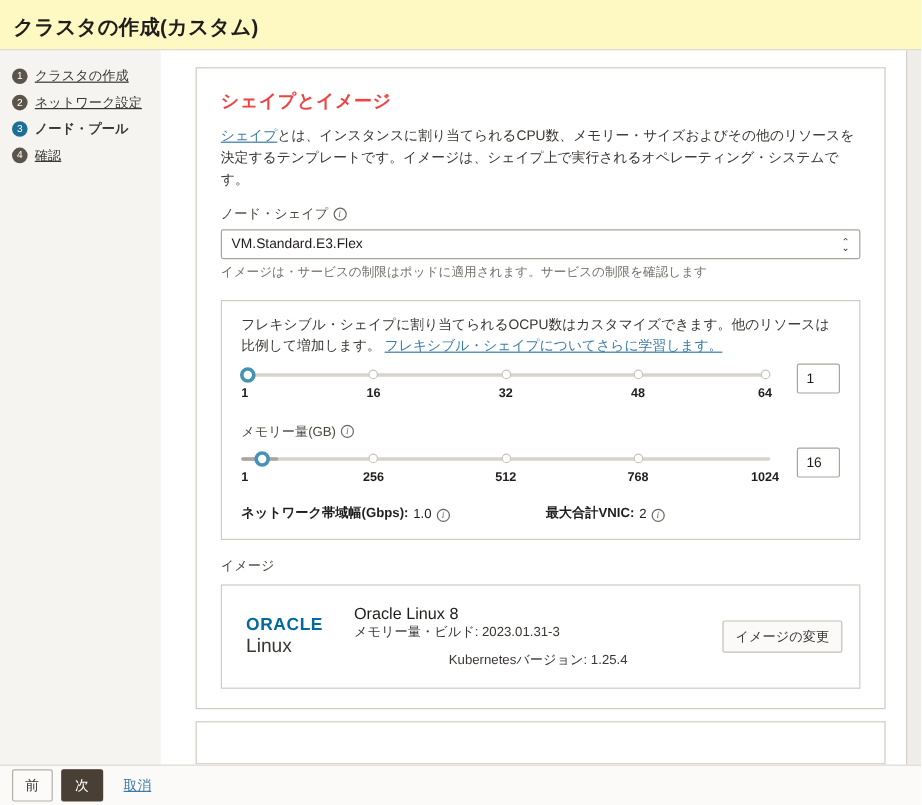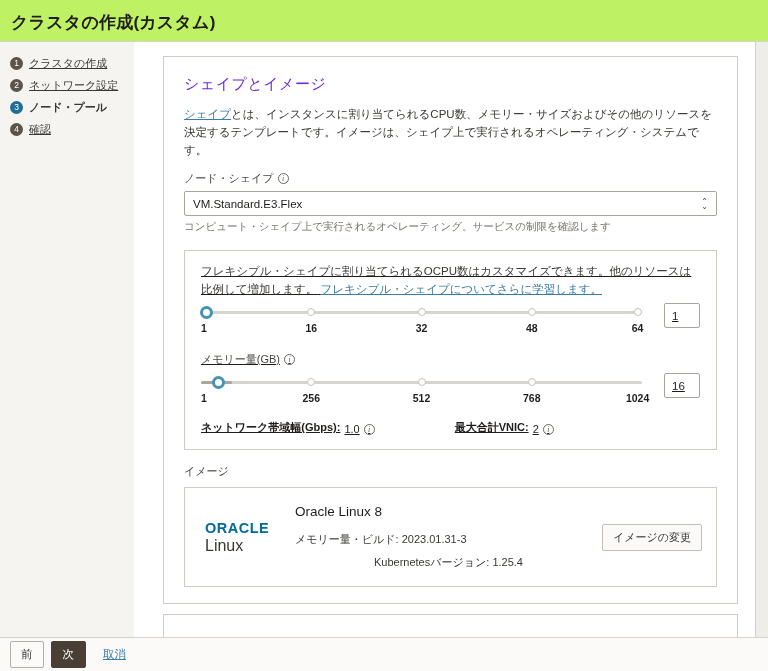--- a/index.html
+++ b/index.html
@@ -1,56 +1,56 @@
 <!DOCTYPE html>
 <html lang="ja"><head>
 <meta charset="utf-8">
 <style>
   * { margin:0; padding:0; box-sizing:border-box; }
   html,body { font-family:"Liberation Sans","DejaVu Sans",sans-serif; }
   .page { width:768px; height:671px; background:#fff; position:relative; overflow:hidden;
           color:#201e1c; }
 
   
-  .header { height:41px; padding:11px 16px 0 11px; background:#bef264; }
+  .header { height:41px; padding:11px 16px 0 11px; background:#fef9c3; }
   .page-title { font-size:17px; font-weight:700; color:#201e1c; letter-spacing:.2px; }
 
   
   .body { display:flex; height:596px; border-top:1px solid #d5d1ca; box-shadow:0 1px 0 #eceae6 inset; }
 
   .sidebar { width:134px; background:#f5f4f1; padding:14px 8px 0 10px; flex:none; }
   .step { display:flex; align-items:center; margin-bottom:7px; }
   .step-circle { width:13px; height:13px; border-radius:50%; background:#5b544b; color:#fff;
                  font-size:8.5px; line-height:13px; text-align:center; flex:none; margin-right:6px; }
   .step.current .step-circle { background:#1e6f96; }
   .step-label { font-size:11px; color:#3a3733; text-decoration:underline; cursor:pointer; }
   .step.current .step-label { font-weight:700; text-decoration:none; cursor:default; }
 
   .main { flex:1; background:#fff; padding:14px 17px 0 29px; overflow:hidden; }
   .gutter { width:13px; flex:none; background:#efedea; border-left:1px solid #d5d1ca; }
 
   .card { border:1px solid #d0ccc5; background:#fff; padding:18px 20px 16px 20px; }
   .card + .card { margin-top:10px; }
-  .card-title { font-size:15px; font-weight:400; color:#6d28d9; margin-bottom:12px; letter-spacing:.5px; }
+  .card-title { font-size:15px; font-weight:700; color:#ef4444; margin-bottom:12px; letter-spacing:.5px; }
 
   .para { font-size:11.5px; line-height:1.55; color:#3a3733; margin-bottom:12px; }
   a.link { color:#3a7ca5; text-decoration:underline; cursor:pointer; }
 
   .field-label { font-size:11px; color:#4a463f; margin-bottom:5px; display:flex; align-items:center; gap:4px; }
   .info-icon { display:inline-block; width:11px; height:11px; border:1px solid #6b675f; border-radius:50%;
                color:#6b675f; font-size:8px; line-height:9px; text-align:center;
                font-family:"Liberation Serif",serif; font-style:italic; flex:none; }
   .select { height:25px; border:1px solid #a9a49c; border-radius:2px; background:#fff;
             display:flex; align-items:center; padding:0 8px; font-size:11.5px; cursor:pointer; }
   .select .val { flex:1; }
   .chevron-updown { display:flex; flex-direction:column; line-height:5px; font-size:8px; color:#44403a; }
   .help-text { font-size:10.5px; color:#76716a; margin-top:4px; }
 
   
-  .flex-box { border:1px solid #d0ccc5; margin:16px 0 14px 0; padding:12px 16px 14px 16px;text-decoration:underline; }
+  .flex-box { border:1px solid #d0ccc5; margin:16px 0 14px 0; padding:12px 16px 14px 16px; }
   .slider-label { font-size:11px; color:#4a463f; margin:10px 0 6px 0; display:flex; align-items:center; gap:4px; }
   .slider-row { display:flex; align-items:flex-start; }
   .slider-wrap { flex:1; position:relative; height:30px; margin-top:3px; }
   .slider-track { position:absolute; left:0; right:0; top:5px; height:3px; background:#d8d4cd; border-radius:2px; }
   .slider-fill { position:absolute; top:5px; height:3px; background:#aaa69e; border-radius:2px; }
   .tick { position:absolute; top:2px; width:8px; height:8px; border-radius:50%;
           background:#fff; border:1px solid #c9c5be; }
   .handle { position:absolute; top:0; width:13px; height:13px; border-radius:50%;
             background:#fff; border:3px solid #4493b5; cursor:pointer; }
   .tick-labels { position:absolute; left:0; right:0; top:16px; font-size:10.5px; font-weight:700; color:#201e1c; }
@@ -64,21 +64,21 @@
   .stat b { font-weight:700; }
   .stat + .stat { margin-left:80px; }
 
   
   .image-label { font-size:11px; color:#4a463f; margin:4px 0 8px 0; }
   .image-card { border:1px solid #d0ccc5; padding:16px 14px; display:flex; align-items:center; }
   .oracle-logo { width:72px; flex:none; margin:0 18px 0 6px; }
   .oracle-logo .oracle-word { color:#0369a1; font-weight:700; font-size:14.5px; letter-spacing:.5px; }
   .oracle-logo .linux-word { color:#3a3733; font-size:16px; margin-top:1px; }
   .image-meta { flex:1; }
-  .image-name { font-size:13.5px; color:#201e1c; margin-bottom:13px; }
+  .image-name { font-size:13.5px; color:#201e1c; margin-bottom:0; }
   .image-line { font-size:11px; color:#3a3733; margin-bottom:8px; }
   .image-line:last-child { margin-bottom:0;text-align:center; }
   .btn-secondary { padding:5px 10px; border:1px solid #c4bfb7; border-radius:2px; background:#fbfaf8;
                    font-size:11px; color:#3a3733; cursor:pointer; flex:none;
                    font-family:"Liberation Sans",sans-serif; }
 
   
   .footer { height:34px; border-top:1px solid #d5d1ca; background:#fbfaf8;
             display:flex; align-items:center; padding-left:10px; }
   .btn-prev { padding:5px 10px; border:1px solid #b3aea6; border-radius:2px; background:#fcfbfa;
@@ -131,21 +131,21 @@
           <span>ノード・シェイプ</span>
           <span class="info-icon">i</span>
         </div>
         <div class="select">
           <span class="val">VM.Standard.E3.Flex</span>
           <span class="chevron-updown">
               <span>⌃</span>
               <span>⌄</span>
             </span>
         </div>
-        <div class="help-text">コンピュート・シェイプ上で実行されるオペレーティング。サービスの制限を確認します</div>
+        <div class="help-text">イメージは・サービスの制限はポッドに適用されます。サービスの制限を確認します</div>
 
         <div class="flex-box">
           <div class="para" style="margin-bottom:4px;">
             <span>フレキシブル・シェイプに割り当てられるOCPU数はカスタマイズできます。他のリソースは比例して増加します。</span>
             <a class="link">フレキシブル・シェイプについてさらに学習します。</a>
           </div>
 
           <div class="slider-row">
             <div class="slider-wrap">
               <div class="slider-track"></div>

